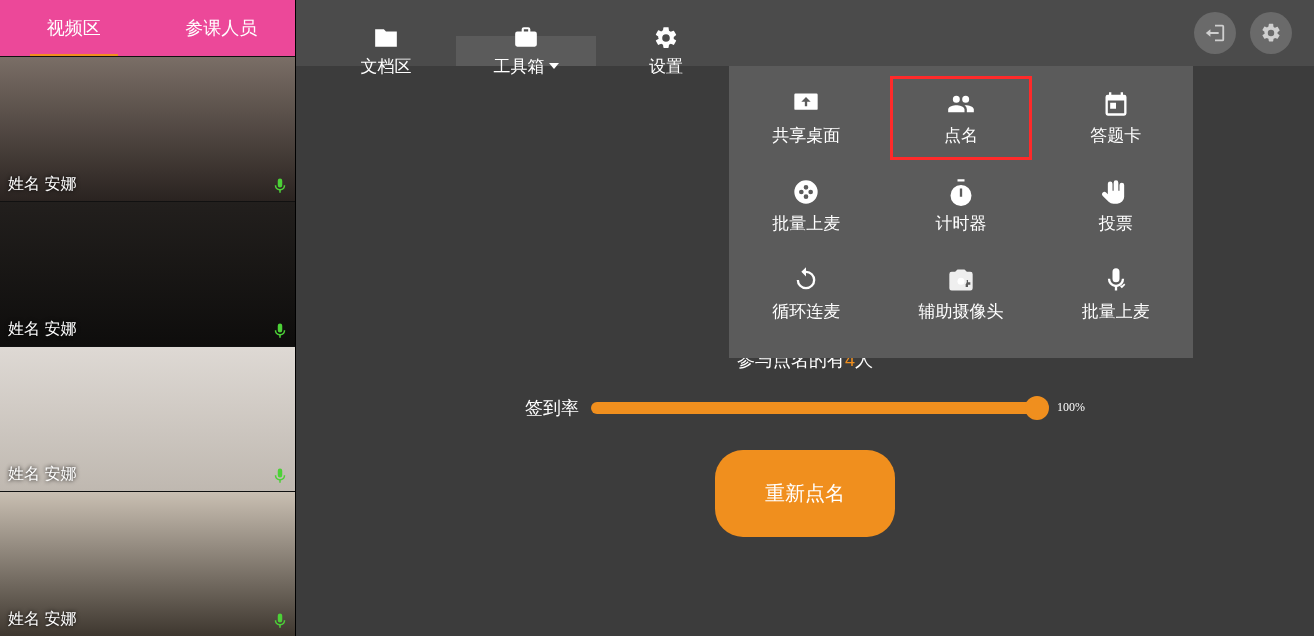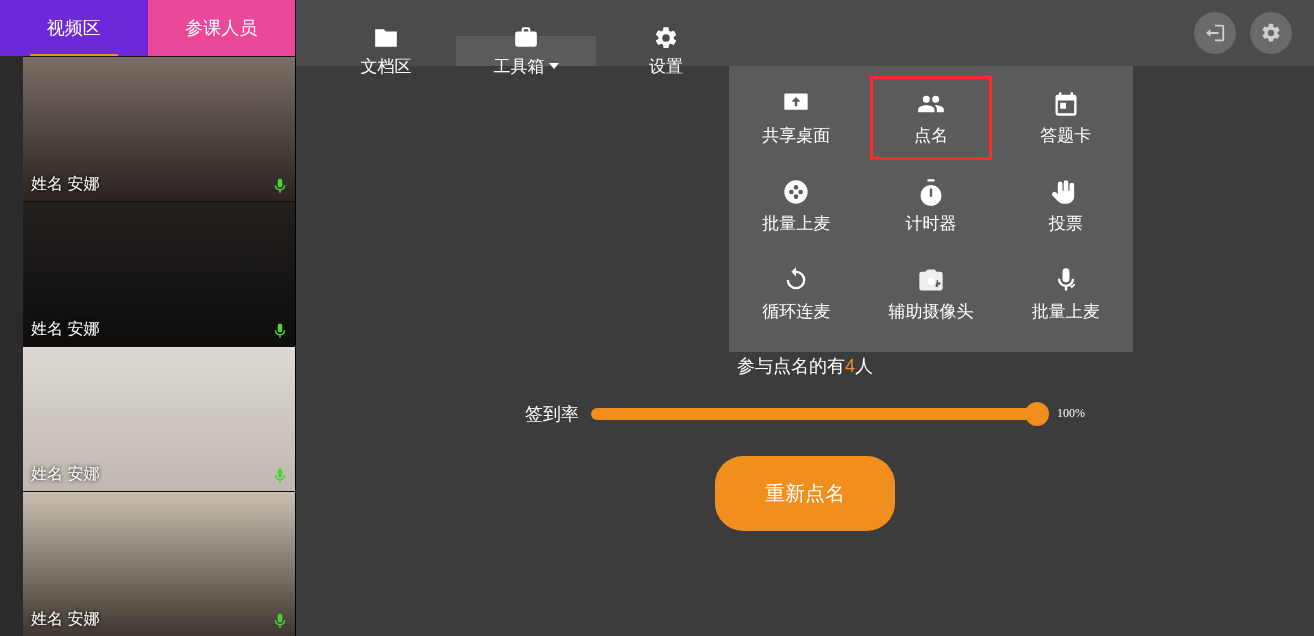--- a/index.html
+++ b/index.html
@@ -3,23 +3,23 @@
 <meta charset="utf-8">
 <style>
   * { box-sizing: border-box; margin: 0; padding: 0; }
   html, body { width: 1314px; height: 636px; background: #3c3c3c; font-family: "Microsoft YaHei", Arial, sans-serif; color: #fff; overflow: hidden; }
   .app { display: flex; width: 100%; height: 100%; }
 
   
   .sidebar { width: 296px; height: 100%; background: #2b2b2b; display: flex; flex-direction: column; border-right: 1px solid #000; }
   .side-tabs { display: flex; height: 56px; }
   .side-tab { flex: 1; display: flex; align-items: center; justify-content: center; font-size: 18px; color: #fff; cursor: pointer; position: relative; background: #ec4899; }
-  .side-tab:first-child { background: #6d28d9; }
+  .side-tab:first-child { background: #ec4899; }
   .side-tab.active::after { content: ""; position: absolute; left: 20%; right: 20%; bottom: -2px; height: 4px; background: #f08f1e; }
-  .videos { flex: 1; overflow: hidden; display: flex; flex-direction: column; padding-left: 23px; }
+  .videos { flex: 1; overflow: hidden; display: flex; flex-direction: column; }
   .video-cell { position: relative; flex: 1; min-height: 0; border-top: 1px solid #111; background: #555; }
   .video-cell .thumb { width: 100%; height: 100%; }
   .name-tag { position: absolute; left: 0; bottom: 4px; font-size: 16px; color: #fff; padding: 2px 8px; text-shadow: 0 0 4px #000; }
   .mic { position: absolute; right: 6px; bottom: 6px; width: 18px; height: 18px; }
   .mic svg { width: 100%; height: 100%; fill: #4cd137; }
 
   
   .thumb1 { background: linear-gradient(180deg,#7a6e66 0%,#2a2320 100%); }
   .thumb2 { background: linear-gradient(180deg,#221f1d 0%,#0e0d0c 100%); }
   .thumb3 { background: linear-gradient(180deg,#ded9d4 0%,#bfb8b0 100%); }
@@ -32,37 +32,37 @@
   .top-item.sel { background: #5b5b5b; }
   .top-icon { width: 26px; height: 26px; display:flex;align-items:center;justify-content:center; }
   .top-icon svg { width: 100%; height: 100%; fill: #fff; }
   .top-label { display:flex; align-items:center; gap:4px; }
   .caret { width:0;height:0;border-left:5px solid transparent;border-right:5px solid transparent;border-top:6px solid #fff; display:inline-block; }
   .top-right { margin-left: auto; display: flex; align-items: center; gap: 14px; padding-right: 22px; }
   .circle-btn { width: 42px; height: 42px; border-radius: 50%; background: #6a6a6a; display: flex; align-items: center; justify-content: center; cursor: pointer; }
   .circle-btn svg { width: 22px; height: 22px; fill: #cfcfcf; }
 
   
-  .toolbox { position: absolute; left: 433px; top: 66px; width: 404px; background: #5b5b5b; z-index: 5; display: grid; grid-template-columns: repeat(3,1fr); padding: 8px 0 14px; }
+  .toolbox { position: absolute; left: 433px; top: 66px; width: 464px; background: #5b5b5b; z-index: 5; display: grid; grid-template-columns: repeat(3,1fr); padding: 8px 0 20px; }
   .tool { display:flex; flex-direction:column; align-items:center; justify-content:center; height: 84px; gap: 6px; font-size: 17px; color:#fff; cursor:pointer; margin: 2px 6px; }
   .tool.highlight { outline: 3px solid #ff2a2a; outline-offset: -3px; }
   .tool-icon { width: 28px; height: 28px; display:flex;align-items:center;justify-content:center; }
   .tool-icon svg { width:100%; height:100%; fill:#fff; }
 
   
   .content { flex: 1; display:flex; align-items:center; justify-content:center; }
   .rollcall { width: 560px; text-align: center; margin-top: 150px;}
   .line { font-size: 18px; color: #fff; margin: 4px 0; }
   .line .accent { color: #f08f1e; }
   .progress-row { display:flex; align-items:center; gap: 12px; margin: 24px 0 30px; font-family: Liberation Serif, serif; }
   .progress-label { font-size: 18px; white-space: nowrap; }
   .bar { flex:1; height: 12px; border-radius: 6px; background: #f08f1e; position:relative; }
   .bar .knob { position:absolute; right:-2px; top:50%; transform:translateY(-50%); width:20px; height:20px; border-radius:50%; background:#f08f1e; box-shadow:0 0 0 2px #f08f1e; }
   .pct { font-size: 12px; white-space:nowrap; }
-  .primary-btn { display:inline-block; padding: 24px 50px; background:#f08f1e; color:#fff; font-size:20px; border:none; border-radius:28px; cursor:pointer; }
+  .primary-btn { display:inline-block; padding: 30px 50px; background:#f08f1e; color:#fff; font-size:20px; border:none; border-radius:28px; cursor:pointer; }
 </style>
 </head>
 <body>
 
 <div class="app">
 
   <aside class="sidebar">
     <div class="side-tabs">
       <div class="side-tab active">视频区</div>
       <div class="side-tab">参课人员</div>

